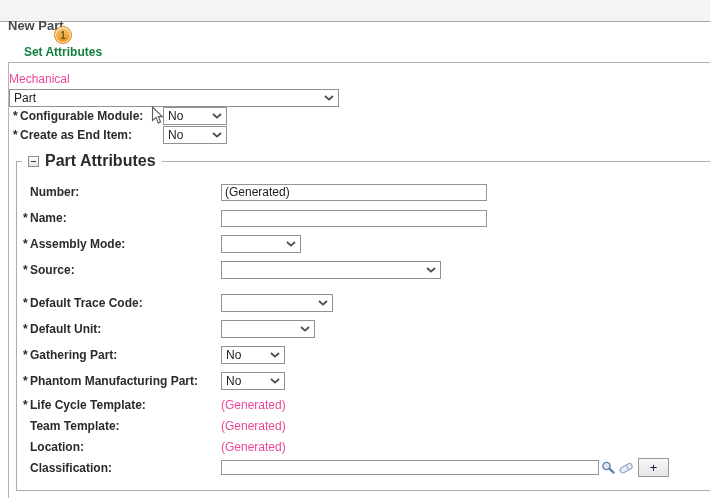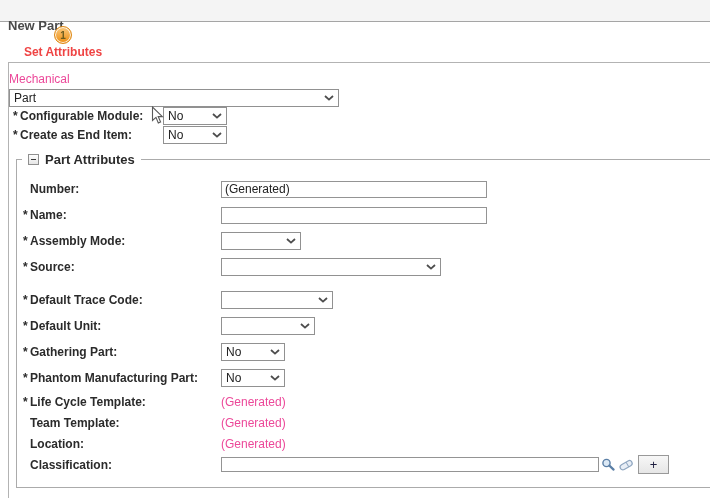--- a/index.html
+++ b/index.html
@@ -19,21 +19,21 @@
   
   .step-wrap { position:absolute; left:15px; top:26px; width:96px; text-align:center; }
   .step-badge {
     width:18px; height:18px; border-radius:50%; margin:0 auto 1px auto;
     background:linear-gradient(#fac97e, #ee8f12);
     border:1px solid #de8710;
     box-shadow: inset 0 0 0 1px rgba(255,255,255,0.85);
     display:flex; align-items:center; justify-content:center;
     font-size:10px; font-weight:bold; color:#6b5b1e;
   }
-  .step-label { font-weight:bold; color:#ef4444; white-space:nowrap; }
+  .step-label { font-weight:bold; color:#15803d; white-space:nowrap; }
 
   
   .panel {
     position:absolute; left:8px; top:62px; width:880px; height:700px;
     border:1px solid #b3b3b3; background:#fff; padding-top:7px;
   }
   .g-row { display:flex; align-items:center; height:18.5px; }
   .g-lbl { flex:0 0 154px; padding-left:4px; font-weight:bold; color:#2b2b2b; white-space:nowrap; }
   .req { font-style:normal; display:inline-block; width:7px; font-weight:bold; color:#2b2b2b; }
   .plain-val { color:#ec4899; }
@@ -48,21 +48,21 @@
   .w330 { width:330px; } .w80 { width:80px; } .w220 { width:220px; }
   .w112 { width:112px; } .w94 { width:94px; } .w44 { width:64px; }
 
   
   fieldset.pa {
     margin:8px 0 0 7px; padding:9px 0 12px 0; width:840px;
     border:1px solid #ababab;
   }
   fieldset.pa legend {
     margin-left:5px; padding:0 6px; display:flex; align-items:center; gap:6px;
-    font-weight:bold; font-size:13px; color:#2b2b2b;
+    font-weight:bold; font-size:16px; color:#2b2b2b;
   }
   .collapse-box {
     width:11px; height:11px; border:1px solid #8f8f8f;
     background:linear-gradient(#fdfdfd,#e6e6e6);
     display:inline-flex; align-items:center; justify-content:center;
   }
   .collapse-box .minus { width:5px; height:1px; background:#3a3a3a; display:block; }
 
   .frow { display:flex; align-items:center; height:26px; }
   .frow-sm { height:21px; }

